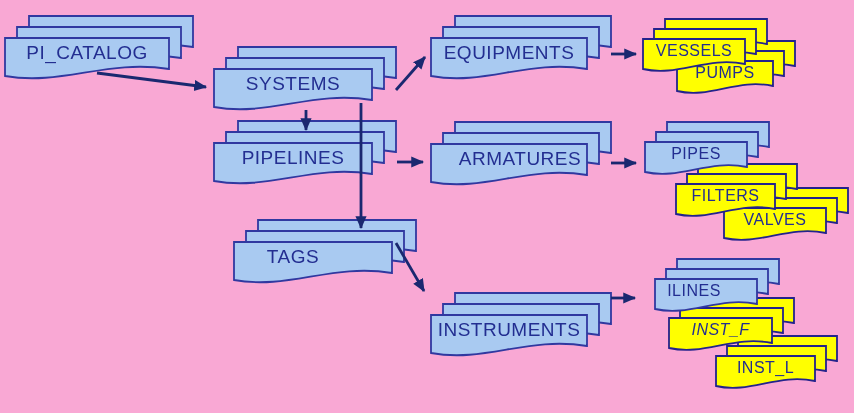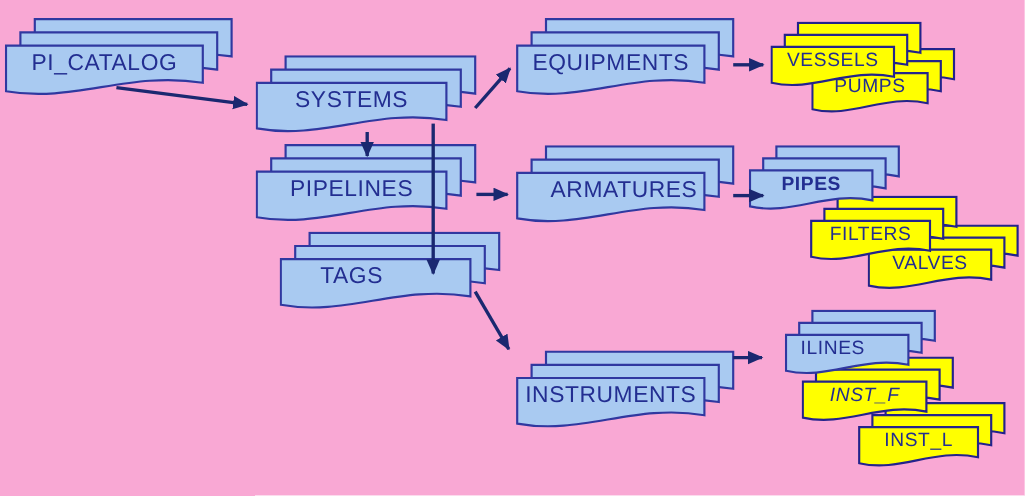--- a/index.html
+++ b/index.html
@@ -41,21 +41,21 @@
 
   <div class="stack big blue" style="left:213px;top:120px;">
       <svg width="186" height="75">
         <path d="M1,1 L159,1 L159,32 C99.2,22 56.0,49 1,39 Z" transform="translate(24,0)"></path>
         <path d="M1,1 L159,1 L159,32 C99.2,22 56.0,49 1,39 Z" transform="translate(12,11)"></path>
         <path d="M1,1 L159,1 L159,32 C99.2,22 56.0,49 1,39 Z" transform="translate(0,22)"></path>
       </svg>
     <div class="label" style="width: 160px; top: 22px;">PIPELINES</div>
   </div>
 
-  <div class="stack big blue" style="left:213px;top:193px;padding-left:20px;">
+  <div class="stack big blue" style="left:213px;top:219px;padding-left:20px;">
       <svg width="186" height="75">
         <path d="M1,1 L159,1 L159,32 C99.2,22 56.0,49 1,39 Z" transform="translate(24,0)"></path>
         <path d="M1,1 L159,1 L159,32 C99.2,22 56.0,49 1,39 Z" transform="translate(12,11)"></path>
         <path d="M1,1 L159,1 L159,32 C99.2,22 56.0,49 1,39 Z" transform="translate(0,22)"></path>
       </svg>
     <div class="label" style="width: 160px; top: 22px;">TAGS</div>
   </div>
 
   <div class="stack big blue" style="left:430px;top:15px;">
       <svg width="184" height="75">
@@ -110,21 +110,21 @@
     <div class="label" style="width: 104px; top: 20px;">VALVES</div>
   </div>
   <div class="stack small yellow" style="left:675px;top:163px;">
       <svg width="125" height="63">
         <path d="M1,1 L100,1 L100,26 C62.6,18 35.3,39 1,31 Z" transform="translate(22,0)"></path>
         <path d="M1,1 L100,1 L100,26 C62.6,18 35.3,39 1,31 Z" transform="translate(11,10)"></path>
         <path d="M1,1 L100,1 L100,26 C62.6,18 35.3,39 1,31 Z" transform="translate(0,20)"></path>
       </svg>
     <div class="label" style="width: 101px; top: 20px;">FILTERS</div>
   </div>
-  <div class="stack small blue" style="left:624px;top:121px;font-weight:bold;">
+  <div class="stack small blue" style="left:644px;top:121px;">
       <svg width="128" height="63">
         <path d="M1,1 L103,1 L103,26 C64.5,18 36.4,39 1,31 Z" transform="translate(22,0)"></path>
         <path d="M1,1 L103,1 L103,26 C64.5,18 36.4,39 1,31 Z" transform="translate(11,10)"></path>
         <path d="M1,1 L103,1 L103,26 C64.5,18 36.4,39 1,31 Z" transform="translate(0,20)"></path>
       </svg>
     <div class="label" style="width: 104px; top: 20px;">PIPES</div>
   </div>
 
   <div class="stack small yellow" style="left:715px;top:335px;">
       <svg width="125" height="63">

